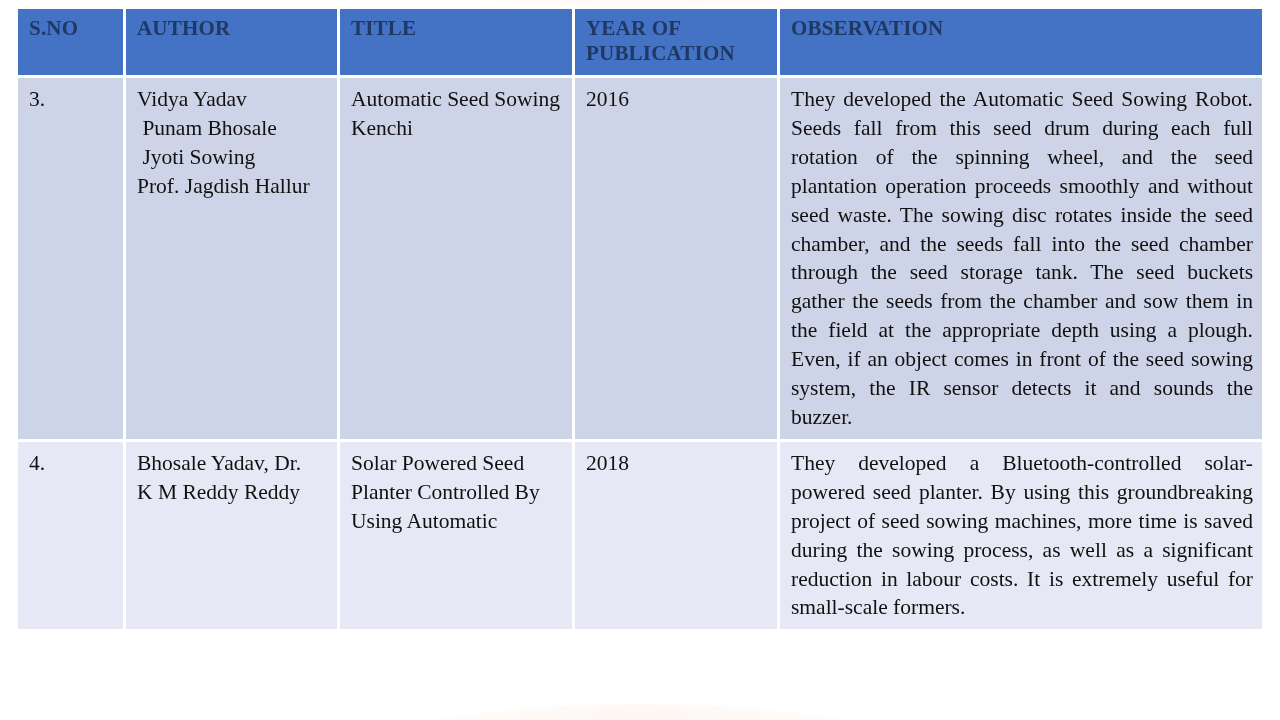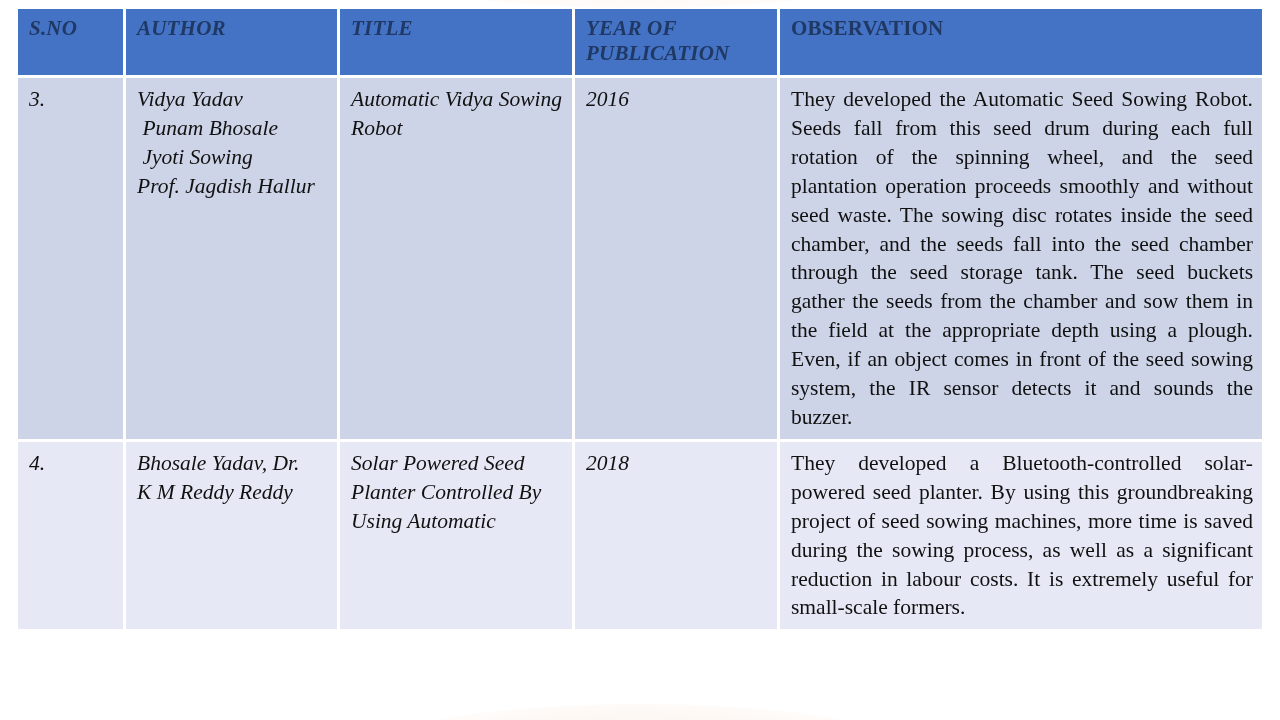--- a/index.html
+++ b/index.html
@@ -98,21 +98,20 @@
   .col-obs   { width: 482px; }
 
   .cell-obs {
     text-align: justify;
     text-justify: inter-word;
     hyphens: none;
     padding-right: 12px;
   }
   .cell-author, .cell-title, .cell-year, .cell-sno {
     text-align: left;
-    font-style: italic;
   }
   .author-line { display: block; white-space: pre; }
 </style>
 </head>
 <body>
 
 <div class="slide">
 
   <div class="bg-curve-top"></div>
   <div class="bg-curve-bottom"></div>
@@ -138,21 +137,21 @@
 
     <tbody>
       <tr class="row-a">
         <td class="cell-sno">3.</td>
         <td class="cell-author">
           <span class="author-line">Vidya Yadav</span>
           <span class="author-line"> Punam Bhosale</span>
           <span class="author-line"> Jyoti Sowing</span>
           <span class="author-line">Prof. Jagdish Hallur</span>
         </td>
-        <td class="cell-title">Automatic Vidya Sowing Robot</td>
+        <td class="cell-title">Automatic Seed Sowing Kenchi</td>
         <td class="cell-year">2016</td>
         <td class="cell-obs">They developed the Automatic Seed Sowing Robot. Seeds fall from this seed drum during each full rotation of the spinning wheel, and the seed plantation operation proceeds smoothly and without seed waste. The sowing disc rotates inside the seed chamber, and the seeds fall into the seed chamber through the seed storage tank. The seed buckets gather the seeds from the chamber and sow them in the field at the appropriate depth using a plough. Even, if an object comes in front of the seed sowing system, the IR sensor detects it and sounds the buzzer.</td>
       </tr>
 
       <tr class="row-b">
         <td class="cell-sno">4.</td>
         <td class="cell-author">
           <span class="author-line">Bhosale Yadav, Dr.</span>
           <span class="author-line">K M Reddy Reddy</span>
         </td>

